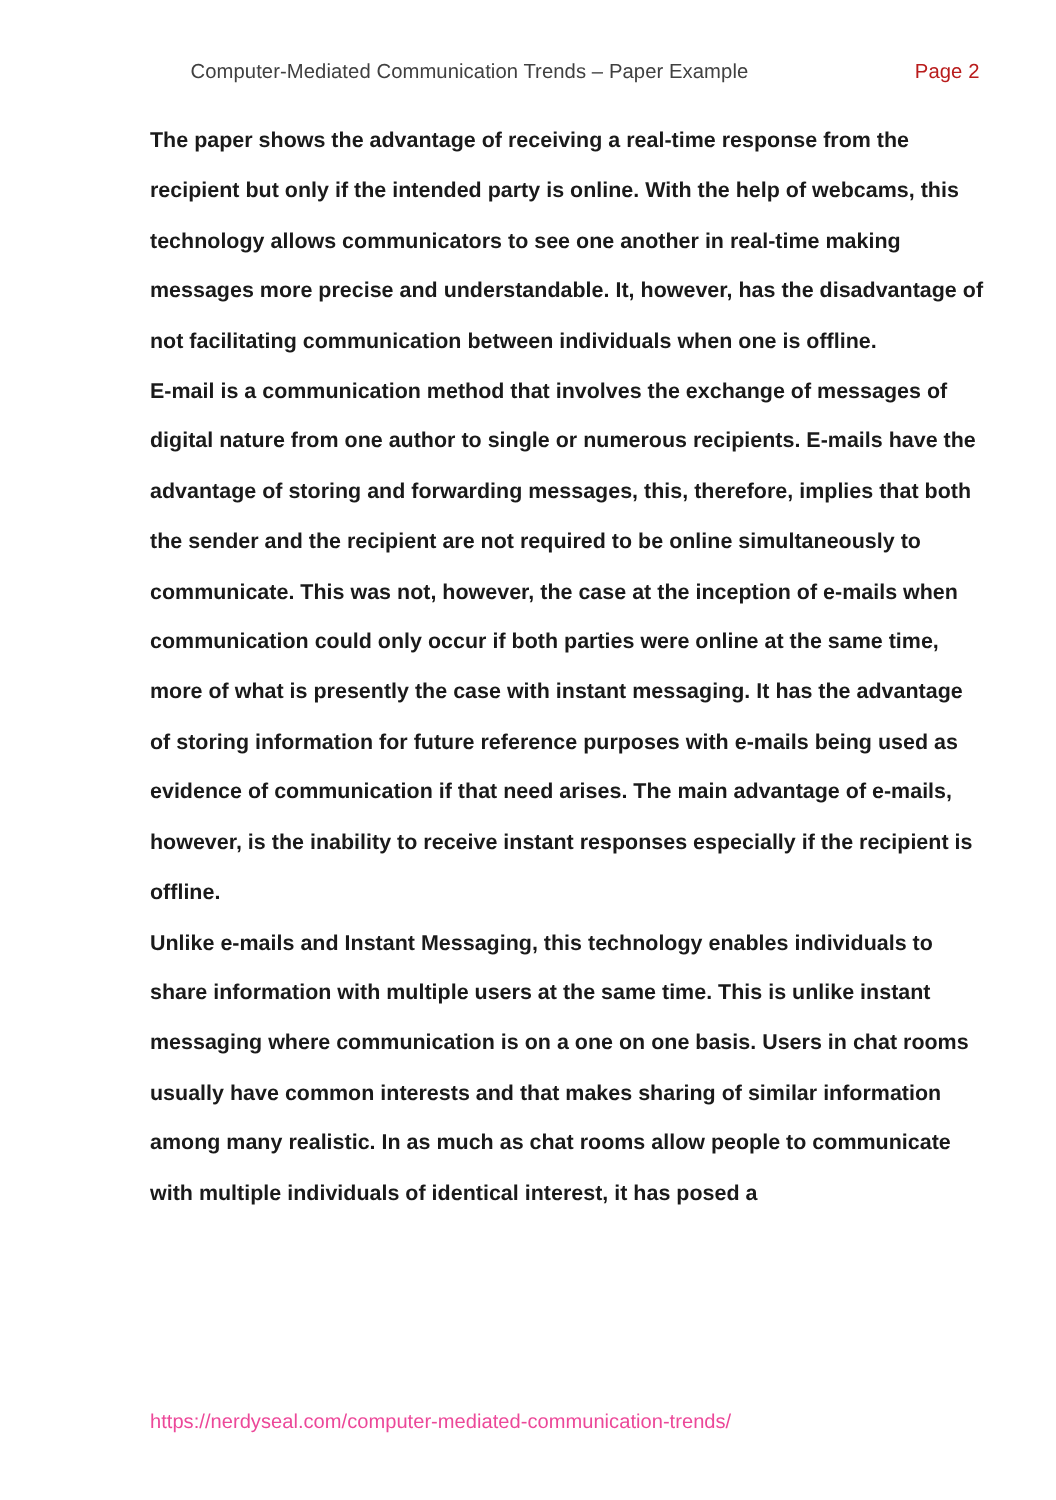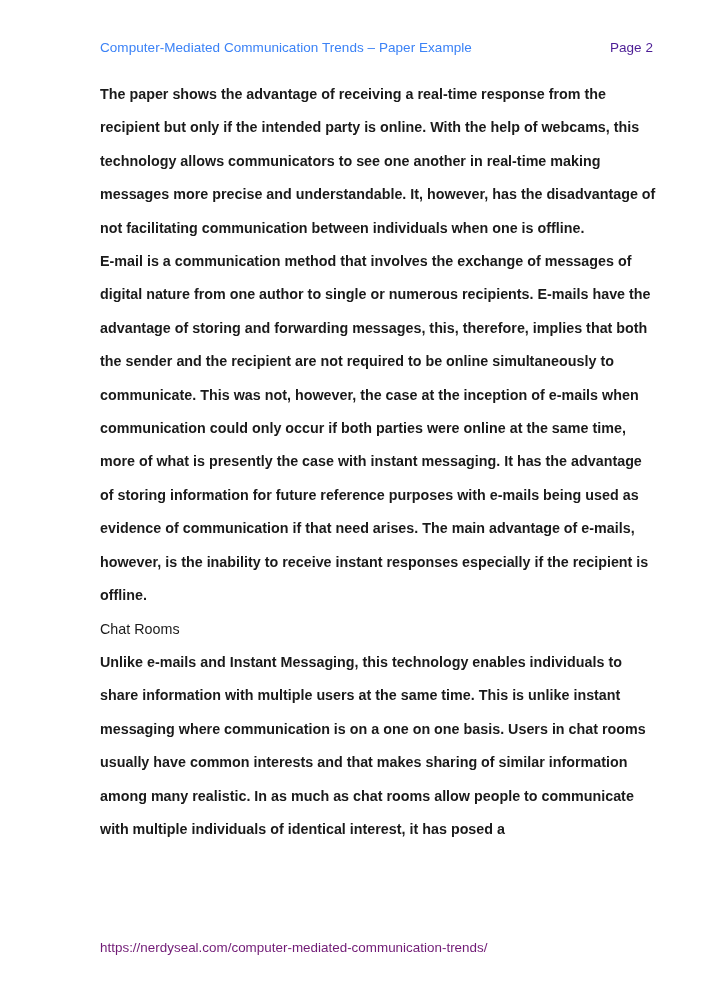--- a/index.html
+++ b/index.html
@@ -30,24 +30,25 @@
     width: 554px;
     display: flex;
     align-items: baseline;
     justify-content: space-between;
     color: #8a8a8a;
     font-size: 13.5px;
     letter-spacing: 0.05px;
     white-space: nowrap;
   }
   .page-header .header-title {
-    color: #3b82f6;
+    color: #404040;
+    margin-left: 27px;
   }
   .page-header .header-page {
-    color: #4c1d95;
+    color: #b91c1c;
     padding-right: 1px;
   }
 
   .doc-body {
     position: absolute;
     left: 100px;
     top: 78px;
     width: 556px;
   }
 
@@ -71,41 +72,40 @@
     font-weight: normal;
     font-size: 14.3px;
     line-height: 33.4px;
   }
 
   .page-footer {
     position: absolute;
     left: 100px;
     top: 938px;
     width: 556px;
-    color: #701a75;
+    color: #ec4899;
     font-size: 13.4px;
     line-height: 20px;
     white-space: nowrap;
     letter-spacing: 0.02px;
   }
 </style>
 </head>
 <body>
 
 <div class="page">
 
   <div class="page-header">
     <span class="header-title">Computer-Mediated Communication Trends – Paper Example</span>
     <span class="header-page">Page 2</span>
   </div>
 
   <div class="doc-body">
       <p class="para">The paper shows the advantage of receiving a real-time response from the recipient but only if the intended party is online. With the help of webcams, this technology allows communicators to see one another in real-time making messages more precise and understandable. It, however, has the disadvantage of not facilitating communication between individuals when one is offline.</p>
       <p class="para">E-mail is a communication method that involves the exchange of messages of digital nature from one author to single or numerous recipients. E-mails have the advantage of storing and forwarding messages, this, therefore, implies that both the sender and the recipient are not required to be online simultaneously to communicate. This was not, however, the case at the inception of e-mails when communication could only occur if both parties were online at the same time, more of what is presently the case with instant messaging. It has the advantage of storing information for future reference purposes with e-mails being used as evidence of communication if that need arises. The main advantage of e-mails, however, is the inability to receive instant responses especially if the recipient is offline.</p>
-      <h3 class="heading">Chat Rooms</h3>
       <p class="para">Unlike e-mails and Instant Messaging, this technology enables individuals to share information with multiple users at the same time. This is unlike instant messaging where communication is on a one on one basis. Users in chat rooms usually have common interests and that makes sharing of similar information among many realistic. In as much as chat rooms allow people to communicate with multiple individuals of identical interest, it has posed a</p>
     </div>
 
   <div class="page-footer">
     <span>https://nerdyseal.com/computer-mediated-communication-trends/</span>
   </div>
 
 </div>
 
 </body></html>

